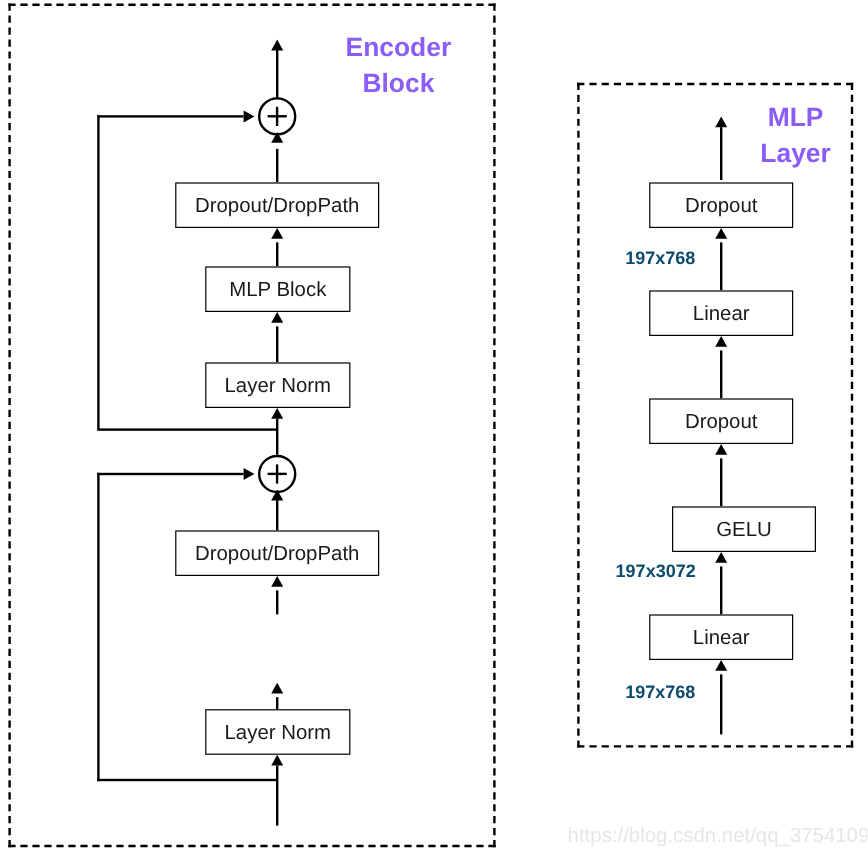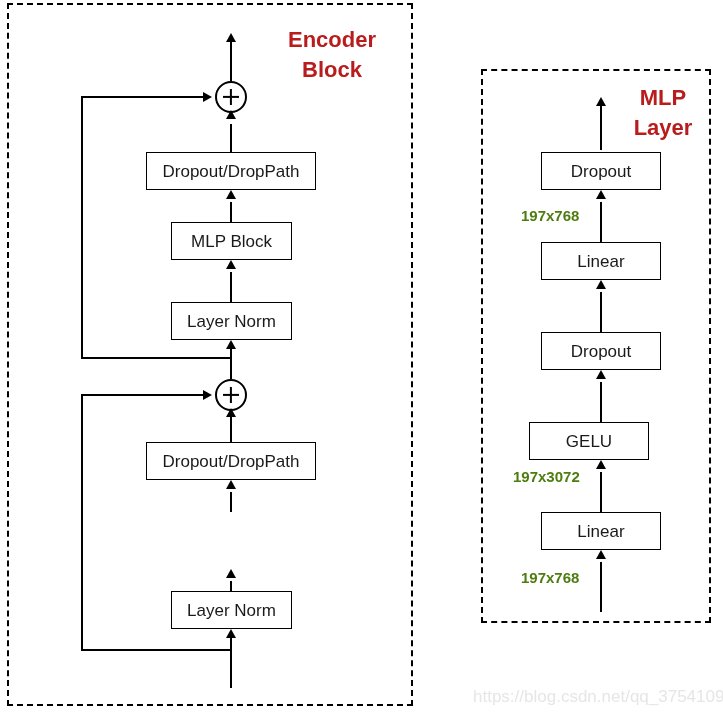--- a/index.html
+++ b/index.html
@@ -20,21 +20,21 @@
     position: absolute;
     border: 2px dashed #000000;
     box-sizing: border-box;
     background: transparent;
   }
   .group-title {
     position: absolute;
     font-weight: bold;
     font-size: 22px;
     line-height: 30px;
-    color: #b91c1c;
+    color: #8b5cf6;
     text-align: center;
     white-space: pre-line;
   }
   
   .node {
     position: absolute;
     border: 1.6px solid #000000;
     box-sizing: border-box;
     background: #ffffff;
     display: flex;
@@ -100,21 +100,21 @@
     height: 0;
     border-top: 5.5px solid transparent;
     border-bottom: 5.5px solid transparent;
     border-left: 9px solid #000000;
   }
   
   .dim-label {
     position: absolute;
     font-size: 15px;
     font-weight: bold;
-    color: #4d7c0f;
+    color: #0c4a6e;
     white-space: nowrap;
   }
   
   .wm-zhihu {
     position: absolute;
     font-size: 19px;
     color: #d8d8d8;
     white-space: nowrap;
     letter-spacing: 1px;
   }
@@ -206,21 +206,21 @@
   <div class="node" style="left:541px; top:242px; width:120px; height:38px;">Linear</div>
 
   <div class="vline" style="left:600.2px; top:292px; height:40px;"></div>
   <div class="arrow-up" style="left:595.5px; top:280px;"></div>
 
   <div class="node" style="left:541px; top:332px; width:120px; height:38px;">Dropout</div>
 
   <div class="vline" style="left:600.2px; top:382px; height:40px;"></div>
   <div class="arrow-up" style="left:595.5px; top:370px;"></div>
 
-  <div class="node" style="left:529px; top:422px; width:120px; height:38px;">GELU</div>
+  <div class="node" style="left:560px; top:422px; width:120px; height:38px;">GELU</div>
 
   <div class="vline" style="left:600.2px; top:472px; height:40px;"></div>
   <div class="arrow-up" style="left:595.5px; top:460px;"></div>
   <div class="dim-label" style="left:513px; top:468px;">197x3072</div>
 
   <div class="node" style="left:541px; top:512px; width:120px; height:38px;">Linear</div>
 
   <div class="vline" style="left:600.2px; top:562px; height:50px;"></div>
   <div class="arrow-up" style="left:595.5px; top:550px;"></div>
   <div class="dim-label" style="left:521px; top:569px;">197x768</div>

